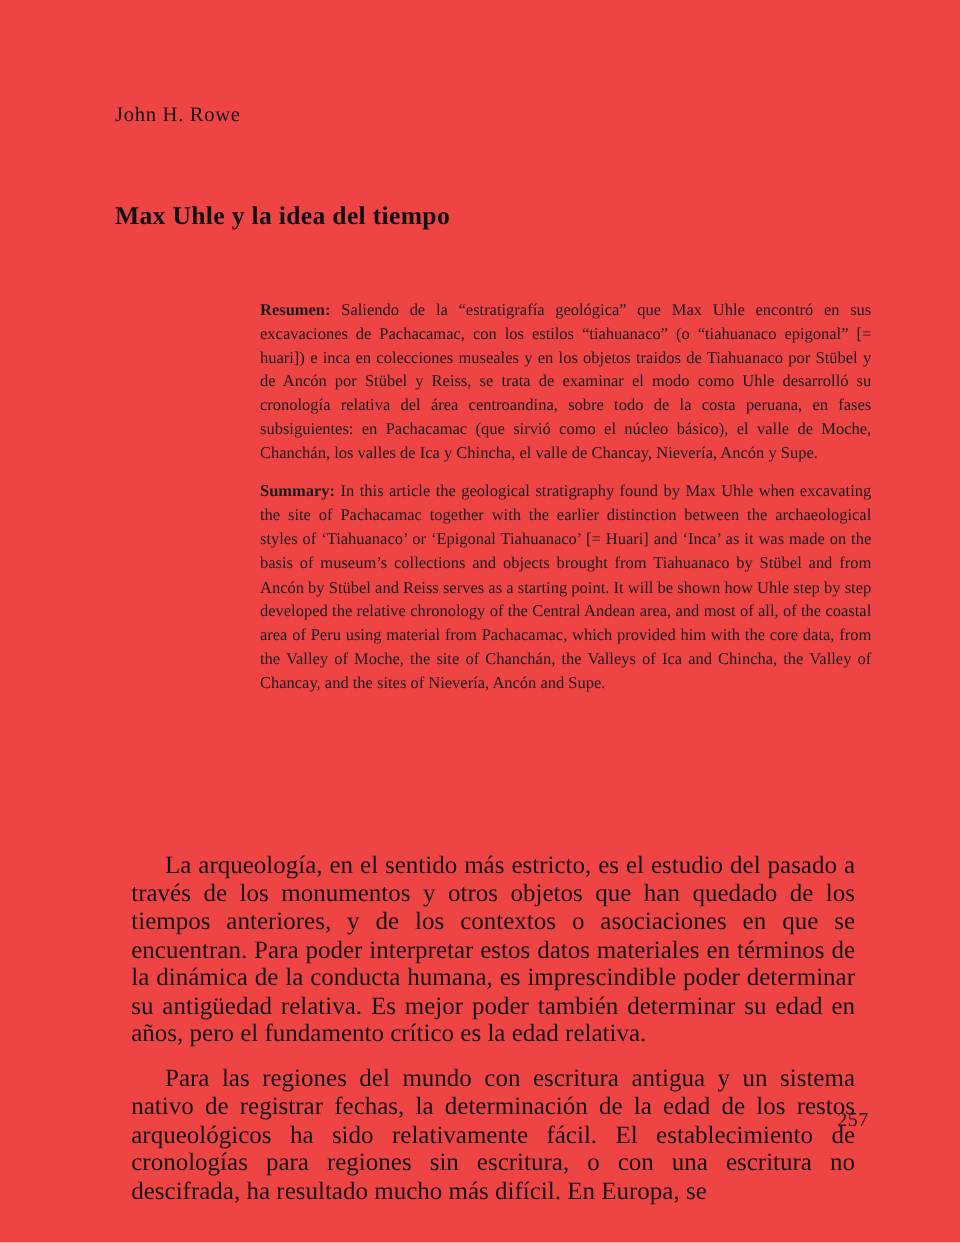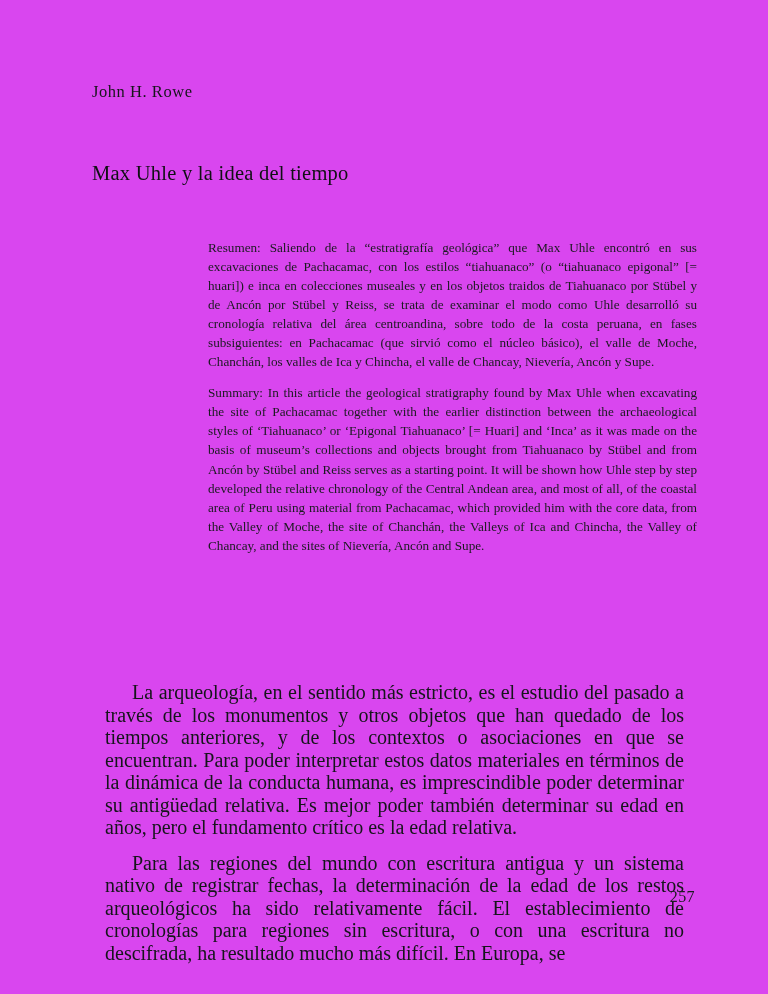--- a/index.html
+++ b/index.html
@@ -13,21 +13,21 @@
     font-family: "Liberation Serif", "DejaVu Serif", serif;
     color: #000000;
     -webkit-font-smoothing: antialiased;
   }
 
   .page {
     position: relative;
     width: 768px;
     height: 994px;
     margin: 0 auto;
-    background: #d946ef;
+    background: #ef4444;
     overflow: hidden;
     box-sizing: border-box;
   }
 
   
   .author {
     position: absolute;
     left: 92px;
     top: 82px;
     font-size: 16.5px;
@@ -45,20 +45,21 @@
     width: 430px;
     font-size: 20.5px;
     line-height: 27px;
     letter-spacing: 0.25px;
     color: #101014;
     font-weight: 400;
   }
   .article-title .title-line {
     display: block;
     white-space: nowrap;
+    font-weight: bold;
   }
 
   
   .abstracts {
     position: absolute;
     left: 208px;
     top: 238px;
     width: 489px;
   }
 
@@ -68,21 +69,21 @@
     text-align: justify;
     text-justify: inter-word;
     color: #1a1a1f;
     margin: 0;
     hyphens: manual;
   }
   .abstract + .abstract {
     margin-top: 12px;
   }
   .abstract .lead {
-    font-weight: normal;
+    font-weight: bold;
   }
 
   
   .body-text {
     position: absolute;
     left: 92px;
     top: 668px;
     width: 605px;
   }
 

